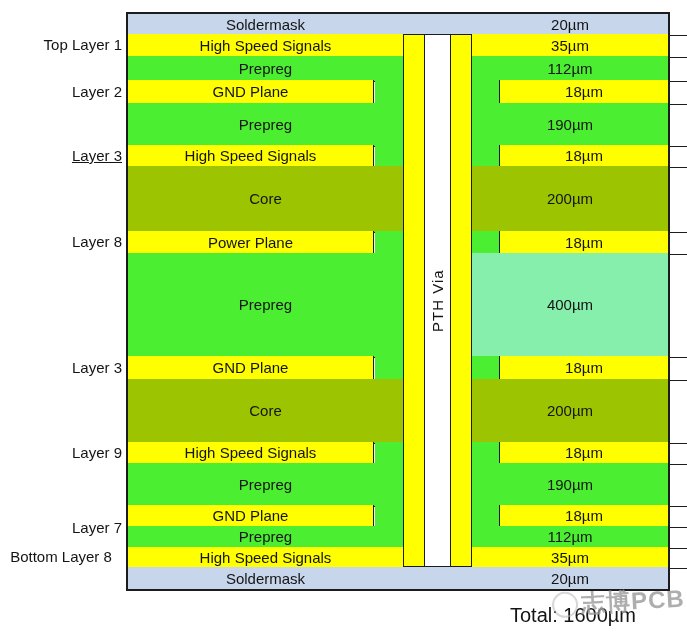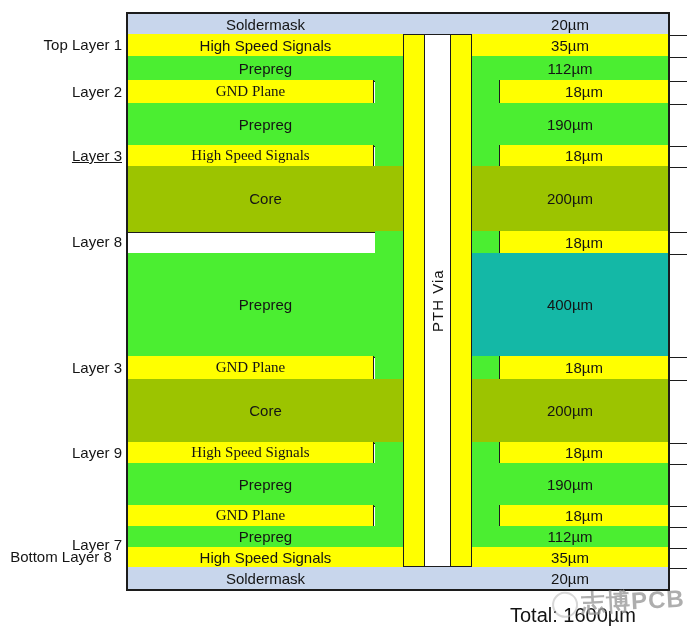--- a/index.html
+++ b/index.html
@@ -10,21 +10,21 @@
   #stack{
     position:absolute;left:126px;top:12px;width:540px;height:575px;
     border:2px solid #1c1c1c;background:#fff;box-sizing:content-box;
   }
   .row{position:absolute;left:0;width:564px;box-sizing:border-box;border-bottom:1.6px solid #1c1c1c;}
   .row.last{border-bottom:none;}
   .cell{
     position:absolute;top:0;bottom:0;display:flex;align-items:center;justify-content:center;
     font-size:15px;color:#141414;box-sizing:border-box;white-space:nowrap;overflow:hidden;
   }
-  .b-r{border-right:1.6px solid #1c1c1c;font-family:Liberation Serif, serif;}
+  .b-r{border-right:1.6px solid #1c1c1c;}
   #via-overlay{position:absolute;box-sizing:border-box;z-index:5;
     border-top:1.6px solid #1c1c1c;border-bottom:1.6px solid #1c1c1c;}
   .via-part{position:absolute;top:0;bottom:0;box-sizing:border-box;}
   .barrel{border-left:1.6px solid #1c1c1c;border-right:1.6px solid #1c1c1c;}
   #via-label{
     position:absolute;z-index:6;display:flex;align-items:center;justify-content:center;
     writing-mode:vertical-rl;transform:rotate(180deg);
     font-size:15px;color:#141414;letter-spacing:1px;
   }
   #left-labels{position:absolute;left:0;top:12px;width:122px;z-index:2;}
@@ -84,29 +84,30 @@
       <div class="cell" style="left: 275px; width: 69px; background: rgb(255, 255, 0);"></div>
       <div class="cell b-r" style="left: 344px; width: 28px; background: rgb(75, 238, 49);"></div>
       <div class="cell" style="left: 372px; width: 168px; background: rgb(255, 255, 0);">18µm</div>
     </div>
     <div class="row" style="top: 152px; height: 66.6px;">
       <div class="cell" style="left: 0px; width: 275px; background: rgb(156, 196, 0);">Core</div>
       <div class="cell" style="left: 275px; width: 69px; background: rgb(156, 196, 0);"></div>
       <div class="cell" style="left: 344px; width: 196px; background: rgb(156, 196, 0);">200µm</div>
     </div>
     <div class="row" style="top: 217px; height: 23.6px;">
+      <div class="cell b-r" style="left: 0px; width: 246px; background: rgb(255, 255, 0);">Power Plane</div>
       <div class="cell" style="left: 247px; width: 28px; background: rgb(75, 238, 49);"></div>
       <div class="cell" style="left: 275px; width: 69px; background: rgb(255, 255, 0);"></div>
       <div class="cell b-r" style="left: 344px; width: 28px; background: rgb(75, 238, 49);"></div>
       <div class="cell" style="left: 372px; width: 168px; background: rgb(255, 255, 0);">18µm</div>
     </div>
     <div class="row" style="top: 239px; height: 104.6px;">
       <div class="cell" style="left: 0px; width: 275px; background: rgb(75, 238, 49);">Prepreg</div>
       <div class="cell" style="left: 275px; width: 69px; background: rgb(75, 238, 49);"></div>
-      <div class="cell" style="left: 344px; width: 196px; background: #14b8a6;">400µm</div>
+      <div class="cell" style="left: 344px; width: 196px; background: #86efac;">400µm</div>
     </div>
     <div class="row" style="top: 342px; height: 24.6px;">
       <div class="cell b-r" style="left: 0px; width: 246px; background: rgb(255, 255, 0);">GND Plane</div>
       <div class="cell" style="left: 247px; width: 28px; background: rgb(75, 238, 49);"></div>
       <div class="cell" style="left: 275px; width: 69px; background: rgb(255, 255, 0);"></div>
       <div class="cell b-r" style="left: 344px; width: 28px; background: rgb(75, 238, 49);"></div>
       <div class="cell" style="left: 372px; width: 168px; background: rgb(255, 255, 0);">18µm</div>
     </div>
     <div class="row" style="top: 365px; height: 64.6px;">
       <div class="cell" style="left: 0px; width: 275px; background: rgb(156, 196, 0);">Core</div>
@@ -154,20 +155,20 @@
     </div>
     <div id="via-label" style="left: 297px; width: 25px; top: 241.5px; height: 90px;">PTH Via</div>
   </div>
 <div id="left-labels">
     <div class="side-label" style="top: 23px;">Top Layer 1</div>
     <div class="side-label" style="top: 69.5px;">Layer 2</div>
     <div class="side-label" style="top: 133.5px; text-decoration: underline;">Layer 3</div>
     <div class="side-label" style="top: 220px;">Layer 8</div>
     <div class="side-label" style="top: 345.5px;">Layer 3</div>
     <div class="side-label" style="top: 430.5px;">Layer 9</div>
-    <div class="side-label" style="top: 523px;">Layer 7</div>
+    <div class="side-label" style="top: 506px;">Layer 7</div>
     <div class="side-label" style="top: 535px; text-align: center;">Bottom Layer 8</div>
   </div>
 <div id="total-label">Total: 1600µm</div>
 <div id="watermark">
   <div id="wm-logo"></div>
   <span class="wm-text">志博PCB</span>
 </div>
 
 </body></html>

